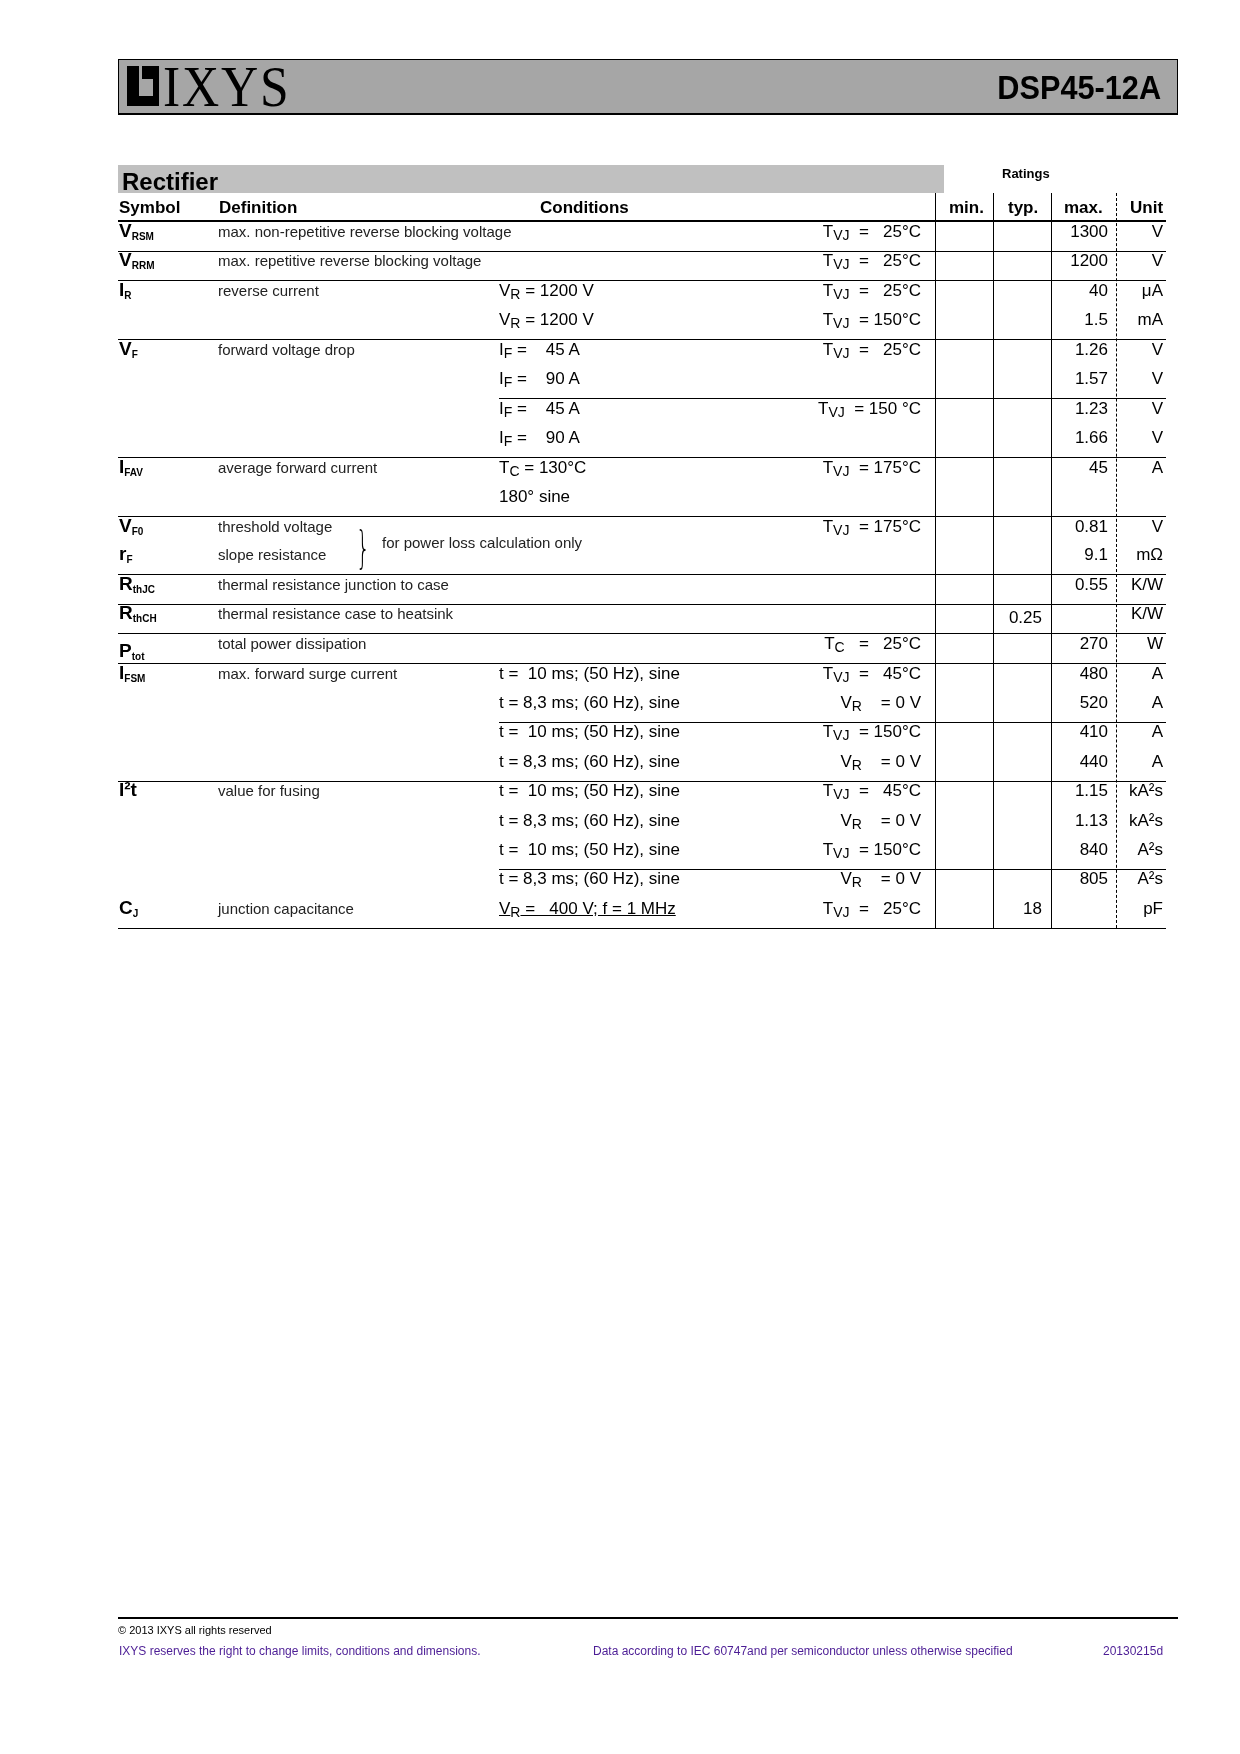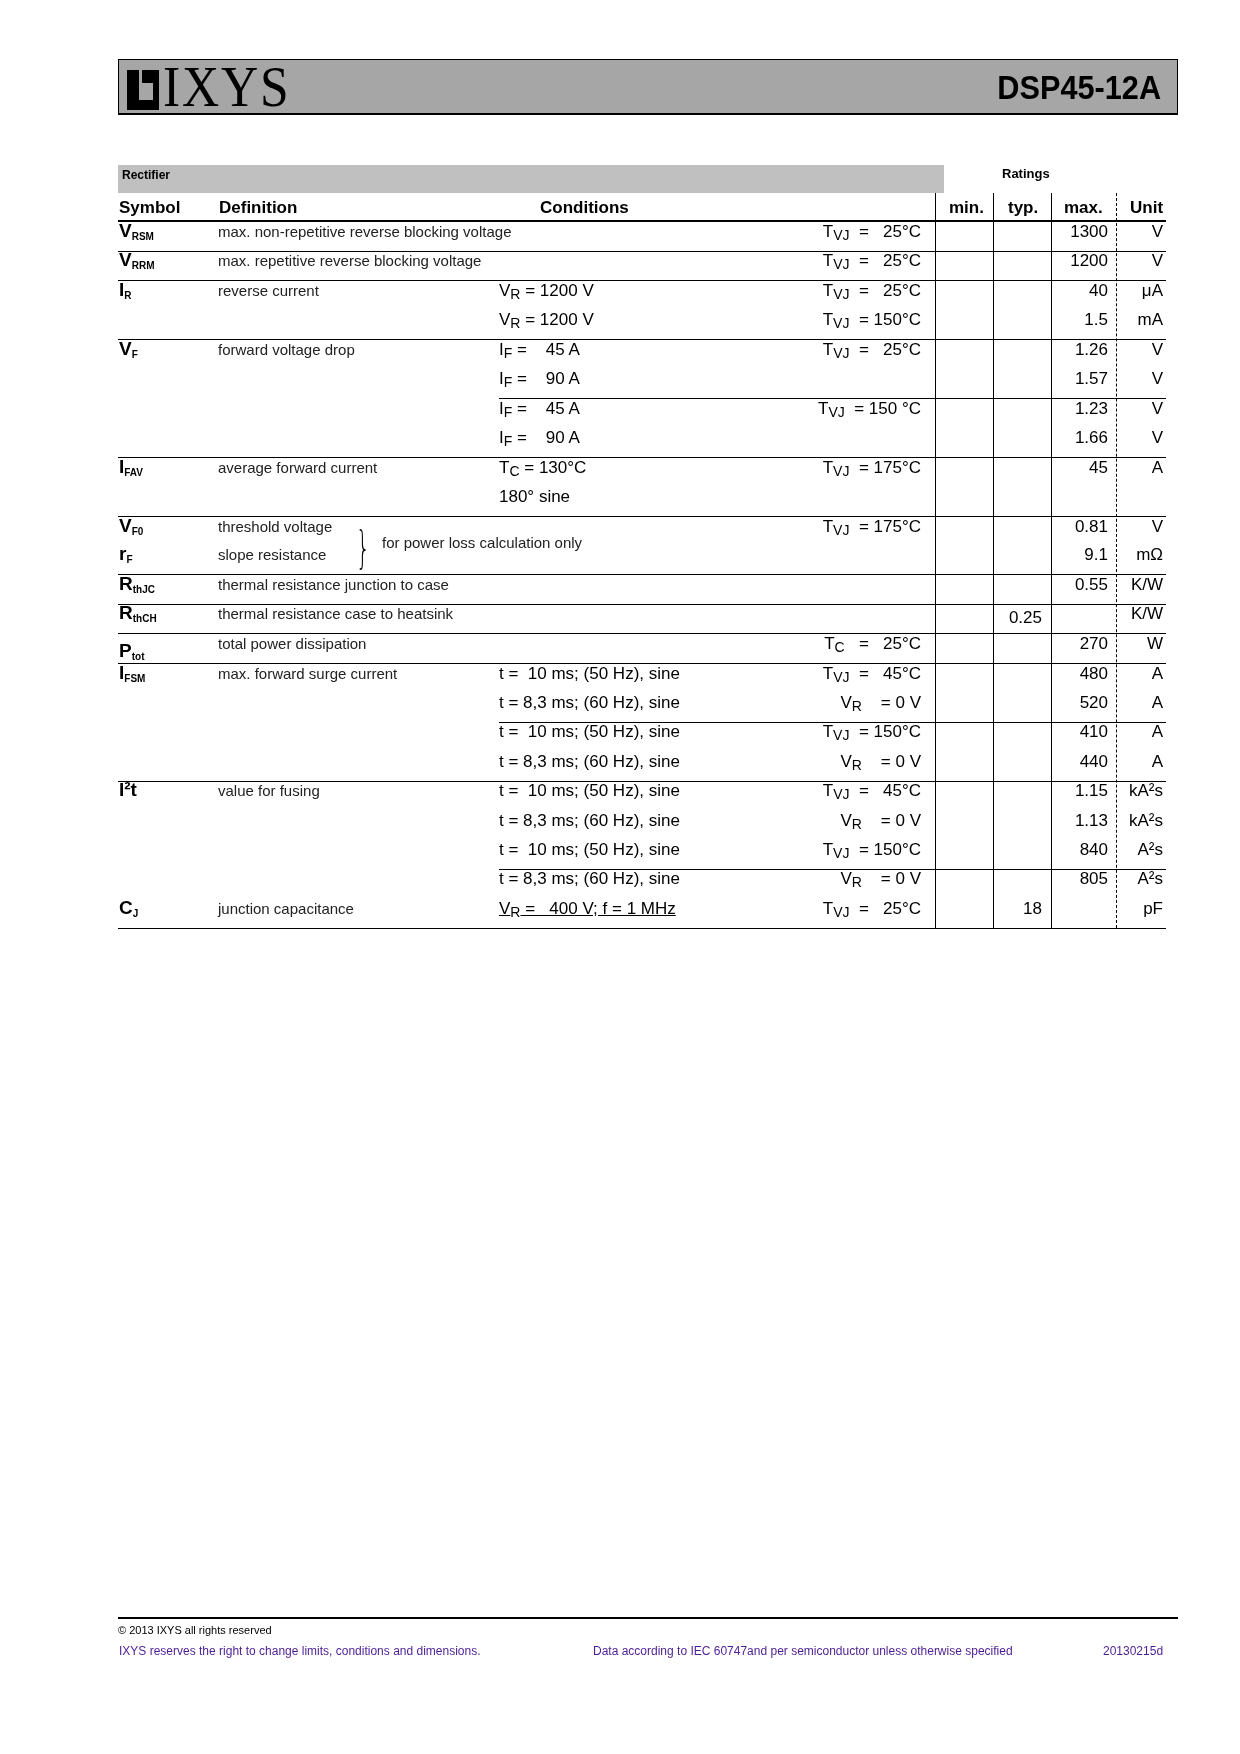--- a/index.html
+++ b/index.html
@@ -1,29 +1,29 @@
 <!DOCTYPE html>
 <html><head>
 <meta charset="utf-8">
 <style>
   html, body { margin: 0; padding: 0; background: #ffffff; }
   body { width: 1240px; height: 1754px; position: relative; font-family: "Liberation Sans", sans-serif; color: #000; overflow: hidden; }
 
   .header-bar { position: absolute; left: 118px; top: 59px; width: 1060px; height: 56px; background: #a6a6a6; border: 1px solid #000; box-sizing: border-box; border-bottom-width: 2px; border-right-width: 1px; }
-  .logo { position: absolute; left: 6px; top: 3px; height: 48px; display: flex; align-items: flex-end; }
+  .logo { position: absolute; left: 6px; top: 3px; height: 48px; display: flex; align-items: flex-start; }
   .logo-mark { position: relative; width: 34px; height: 44px; margin-right: 4px; }
   .logo-mark .b1 { position: absolute; left: 2px; top: 3px; width: 12px; height: 36px; background: #000; }
   .logo-mark .b2 { position: absolute; left: 17px; top: 3px; width: 17px; height: 13px; background: #000; }
   .logo-mark .b3 { position: absolute; left: 28px; top: 16px; width: 6px; height: 23px; background: #000; }
   .logo-mark .b4 { position: absolute; left: 2px; top: 33px; width: 32px; height: 10px; background: #000; }
   .logo-text { font-family: "Liberation Serif", serif; font-size: 56px; line-height: 48px; letter-spacing: 2px; transform: scaleX(0.92); transform-origin: left center; color: #000; }
   .part-no { position: absolute; right: 16px; top: 8px; font-family: "Liberation Sans", sans-serif; font-weight: bold; font-size: 33px; line-height: 40px; transform: scaleX(0.93); transform-origin: right center; }
 
   .section-bar { position: absolute; left: 118px; top: 165px; width: 826px; height: 28px; background: #c0c0c0; }
-  .section-title { position: absolute; left: 4px; top: 3px; font-weight: bold; font-size: 12px; }
+  .section-title { position: absolute; left: 4px; top: 3px; font-weight: bold; font-size: 24px; }
   .ratings-label { position: absolute; left: 1002px; top: 166px; font-weight: bold; font-size: 13px; }
 
   .abs { position: absolute; white-space: nowrap; }
   .hdr { font-weight: bold; font-size: 17px; }
   .sym { font-weight: bold; font-size: 19px; }
   .sym sub { font-size: 10px; vertical-align: baseline; position: relative; top: 3px; font-weight: bold; }
   .def { font-size: 15px; color: #222; }
   .cond { font-size: 17px; }
   .cond sub { font-size: 14px; vertical-align: baseline; position: relative; top: 3px; }
   .num { font-size: 17px; text-align: right; }

